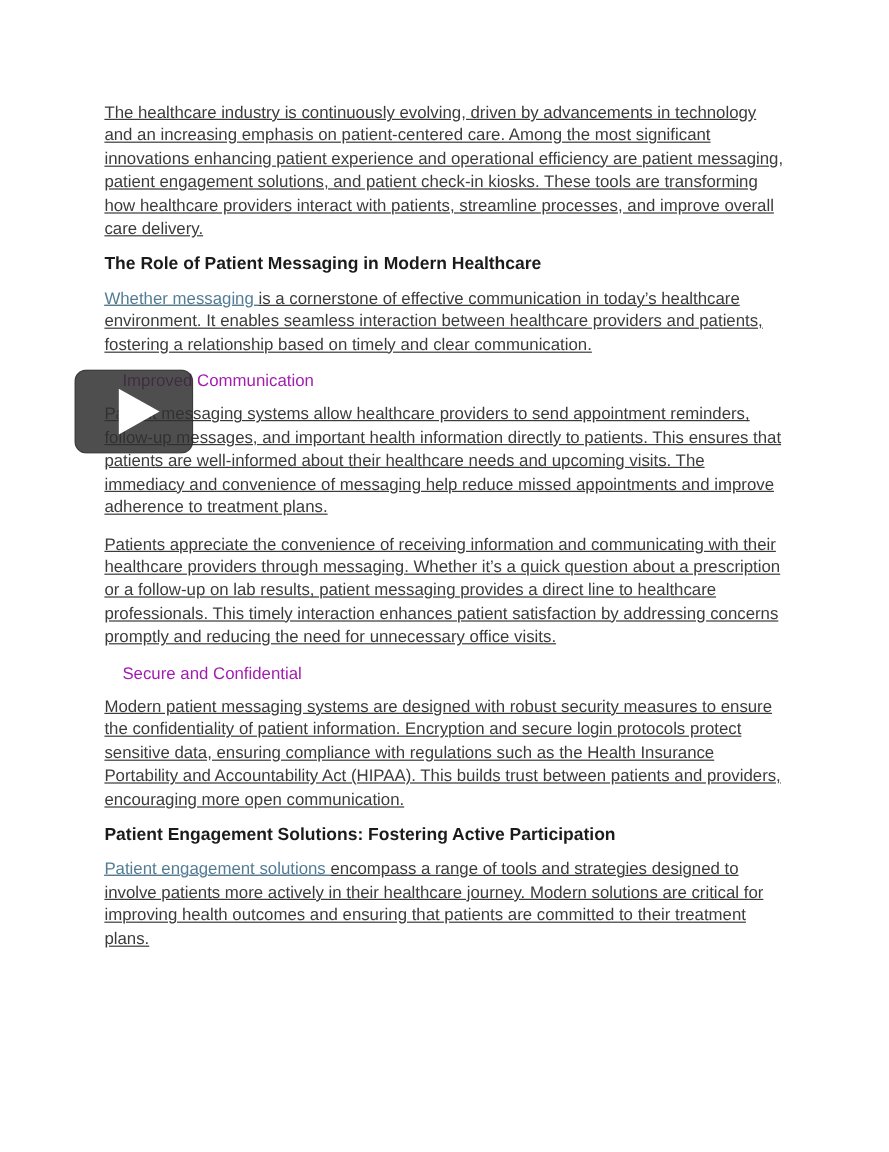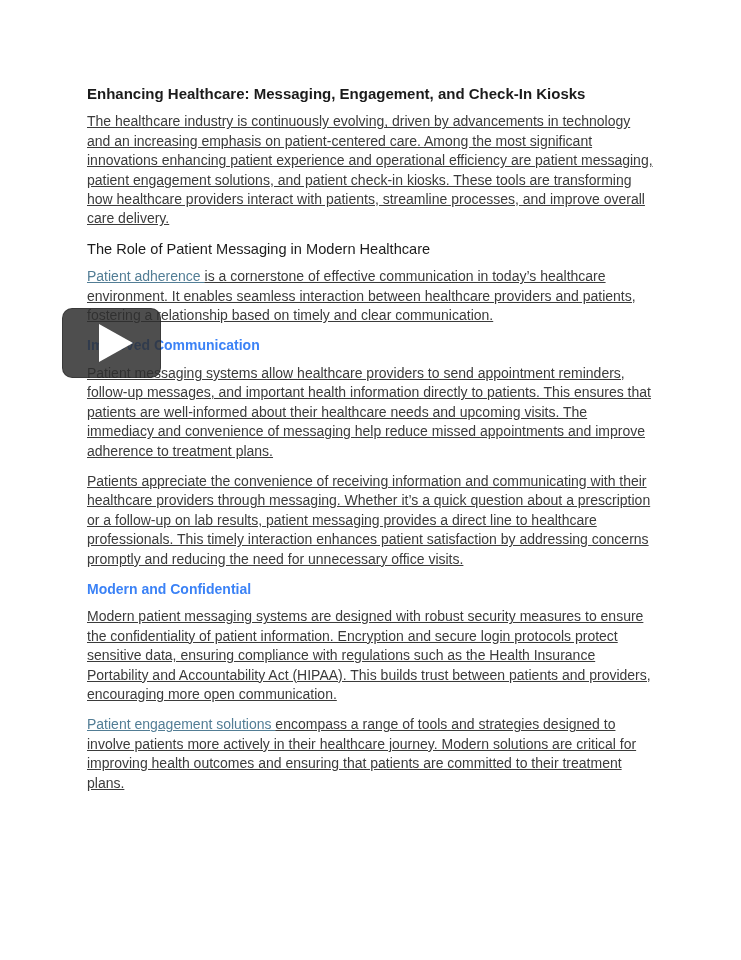--- a/index.html
+++ b/index.html
@@ -28,29 +28,29 @@
     font-size: 15px;
     line-height: 19.4px;
     color: #1b1b1b;
     font-weight: bold;
     margin: 0 0 9px 0;
   }
   .doc h2 {
     font-size: 14.6px;
     line-height: 19.4px;
     color: #1b1b1b;
-    font-weight: normal;
+    font-weight: bold;
     margin: 0 0 8px 0;
   }
   .doc h3 {
     font-size: 14px;
     line-height: 19.4px;
-    color: #3b82f6;
-    font-weight: bold;
-    margin: 0 0 8px 0;
+    color: #a21caf;
+    font-weight: normal;
+    margin: 0 0 8px 15px;
   }
   .doc p {
     margin: 0 0 11px 0;
     text-decoration: underline;
   }
   .doc a {
     color: #527d95;
     text-decoration: underline;
     cursor: pointer;
   }
@@ -79,39 +79,39 @@
     margin-left: 8px;
   }
 </style>
 </head>
 <body>
 
 <div class="viewport">
 
   <main class="doc">
 
-    <h1>Enhancing Healthcare: Messaging, Engagement, and Check-In Kiosks</h1>
 
     <p>The healthcare industry is continuously evolving, driven by advancements in technology and an increasing emphasis on patient-centered care. Among the most significant innovations enhancing patient experience and operational efficiency are patient messaging, patient engagement solutions, and patient check-in kiosks. These tools are transforming how healthcare providers interact with patients, streamline processes, and improve overall care delivery.</p>
 
     <h2>The Role of Patient Messaging in Modern Healthcare</h2>
 
-    <p><a>Patient adherence </a><span>is a cornerstone of effective communication in today’s healthcare environment. It enables seamless interaction between healthcare providers and patients, fostering a relationship based on timely and clear communication.</span></p>
+    <p><a>Whether messaging </a><span>is a cornerstone of effective communication in today’s healthcare environment. It enables seamless interaction between healthcare providers and patients, fostering a relationship based on timely and clear communication.</span></p>
 
     <h3>Improved Communication</h3>
 
     <p>Patient messaging systems allow healthcare providers to send appointment reminders, follow-up messages, and important health information directly to patients. This ensures that patients are well-informed about their healthcare needs and upcoming visits. The immediacy and convenience of messaging help reduce missed appointments and improve adherence to treatment plans.</p>
 
 
     <p>Patients appreciate the convenience of receiving information and communicating with their healthcare providers through messaging. Whether it’s a quick question about a prescription or a follow-up on lab results, patient messaging provides a direct line to healthcare professionals. This timely interaction enhances patient satisfaction by addressing concerns promptly and reducing the need for unnecessary office visits.</p>
 
-    <h3>Modern and Confidential</h3>
+    <h3>Secure and Confidential</h3>
 
     <p>Modern patient messaging systems are designed with robust security measures to ensure the confidentiality of patient information. Encryption and secure login protocols protect sensitive data, ensuring compliance with regulations such as the Health Insurance Portability and Accountability Act (HIPAA). This builds trust between patients and providers, encouraging more open communication.</p>
 
+    <h2>Patient Engagement Solutions: Fostering Active Participation</h2>
 
     <p><a>Patient engagement solutions </a><span>encompass a range of tools and strategies designed to involve patients more actively in their healthcare journey. Modern solutions are critical for improving health outcomes and ensuring that patients are committed to their treatment plans.</span></p>
 
   </main>
 
   <div class="play-overlay">
     <span class="play-triangle"></span>
   </div>
 
 </div>

